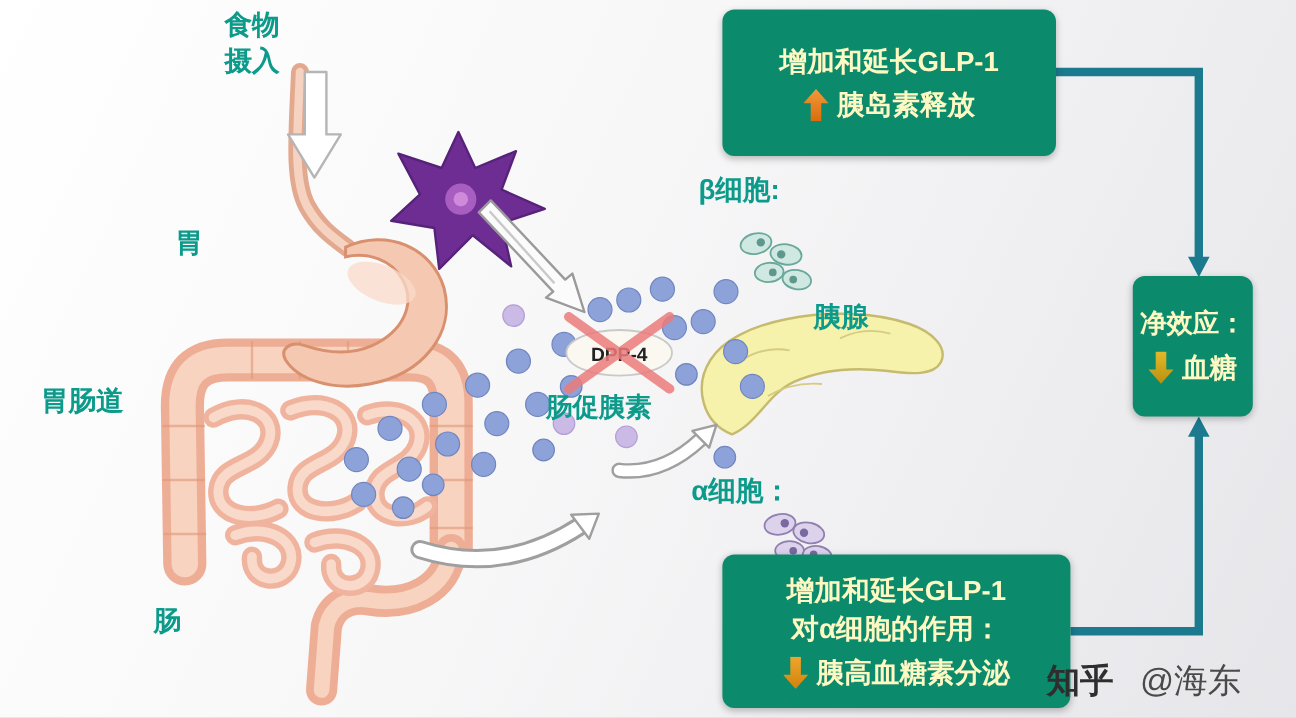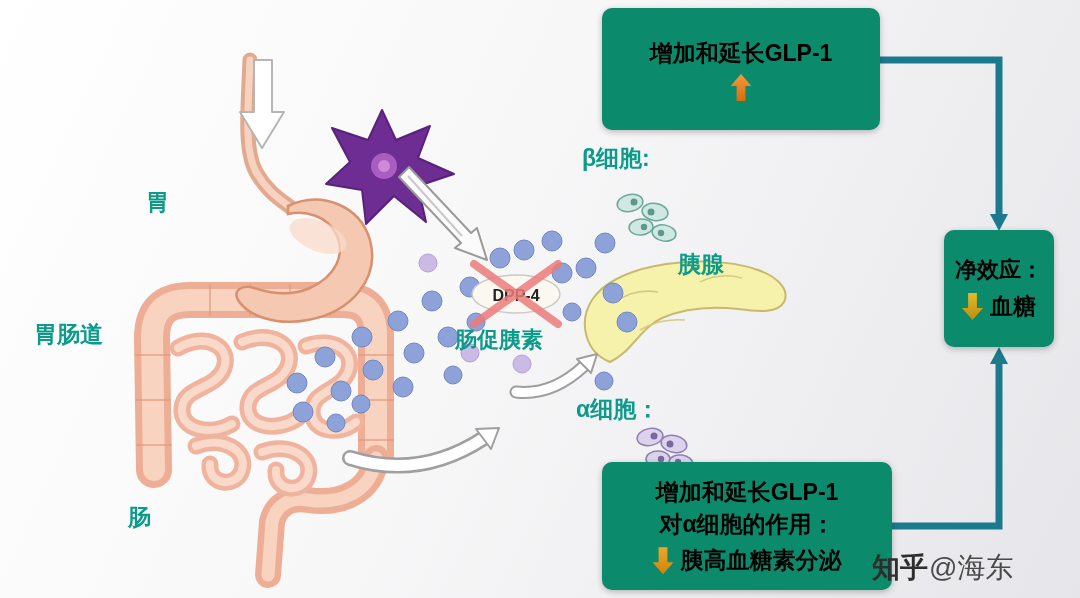--- a/index.html
+++ b/index.html
@@ -7,50 +7,50 @@
     position:relative;width:1080px;height:598px;overflow:hidden;
     background:linear-gradient(115deg,#ffffff 0%,#f7f7f8 45%,#e6e6ea 100%);
     font-family:"Liberation Sans",sans-serif;
   }
   svg.scene{position:absolute;left:0;top:0;}
   .lbl{
     position:absolute;color:#0c9a8b;font-weight:bold;font-size:23px;
     line-height:1.3;text-align:center;white-space:nowrap;
   }
   .gbox{
-    position:absolute;background:#0c8a6c;border-radius:10px;color:#000000;
+    position:absolute;background:#0c8a6c;border-radius:10px;color:#fef9c3;
     font-weight:bold;text-align:center;display:flex;flex-direction:column;
     justify-content:center;align-items:center;box-shadow:0 2px 6px rgba(0,0,0,.25);
   }
   .gbox .ln{font-size:23px;line-height:1.4;}
   .gbox.small .ln{font-size:22px;}
   .effect{display:flex;align-items:center;gap:7px;margin-top:5px;font-size:23px;}
   .arr{width:21px;height:27px;flex:0 0 auto;}
   .arr.up{
     background:linear-gradient(#f29a3a,#d96c0e);
     clip-path:polygon(50% 0,100% 44%,71% 44%,71% 100%,29% 100%,29% 44%,0 44%);
   }
   .arr.down{clip-path:polygon(29% 0,71% 0,71% 56%,100% 56%,50% 100%,0 56%,29% 56%);}
   .arr.down.gold{background:linear-gradient(#e3b92a,#b98f10);}
   .arr.down.orange{background:linear-gradient(#f0a62a,#cf830e);}
   #box-beta{left:602px;top:8px;width:278px;height:122px;}
-  #box-net{left:944px;top:230px;width:110px;height:117px;}
+  #box-net{left:944px;top:230px;width:100px;height:117px;}
   #box-alpha{left:602px;top:462px;width:290px;height:128px;}
   #lbl-food{left:168px;top:6px;width:84px;}
   #lbl-stomach{left:146px;top:188px;}
   #lbl-gi{left:34px;top:320px;}
   #lbl-intestine{left:128px;top:503px;}
   #lbl-dpp4i{left:398px;top:80px;width:100px;}
   #lbl-beta{left:582px;top:144px;}
   #lbl-pancreas{left:678px;top:226px;margin-top:24px;}
   #lbl-incretin{left:455px;top:326px;font-size:22px;}
   #lbl-alpha{left:576px;top:395px;}
   .watermark{
     position:absolute;left:872px;top:536px;font-size:28px;display:flex;
-    gap:1px;align-items:baseline;
+    gap:22px;align-items:baseline;
   }
   .watermark .brand{font-weight:bold;color:#2e2e2e;}
   .watermark .user{color:#4a4a4a;margin-top:13px;}
 </style>
 </head>
 <body>
 
 <div class="stage">
 
   <svg class="scene" width="1080" height="598" viewBox="0 0 1080 598">
@@ -211,32 +211,37 @@
       <polygon points="597,354 591,373 577,359" fill="#ffffff" stroke="#9f9f9f" stroke-width="2" stroke-linejoin="round"></polygon>
     </g>
 
     <g fill="none">
       <path d="M 350 458 Q 420 480 484 438" stroke="#9f9f9f" stroke-width="16" stroke-linecap="round"></path>
       <path d="M 350 458 Q 420 480 484 438" stroke="#ffffff" stroke-width="11" stroke-linecap="round"></path>
       <polygon points="499,428 491,449 476,429" fill="#ffffff" stroke="#9f9f9f" stroke-width="2" stroke-linejoin="round"></polygon>
     </g>
   </svg>
 
+  <div class="lbl" id="lbl-food">
+    <div>食物</div>
+    <div>摄入</div>
+  </div>
   <div class="lbl" id="lbl-stomach">胃</div>
   <div class="lbl" id="lbl-gi">胃肠道</div>
   <div class="lbl" id="lbl-intestine">肠</div>
   <div class="lbl" id="lbl-beta">β细胞:</div>
   <div class="lbl" id="lbl-pancreas">胰腺</div>
   <div class="lbl" id="lbl-incretin">肠促胰素</div>
   <div class="lbl" id="lbl-alpha">α细胞：</div>
 
   <div class="gbox" id="box-beta">
     <div class="ln">增加和延长GLP-1</div>
     <div class="effect">
       <span class="arr up"></span>
+      <span>胰岛素释放</span>
     </div>
   </div>
 
   <div class="gbox small" id="box-net">
     <div class="ln">净效应：</div>
     <div class="effect">
       <span class="arr down gold"></span>
       <span>血糖</span>
     </div>
   </div>

